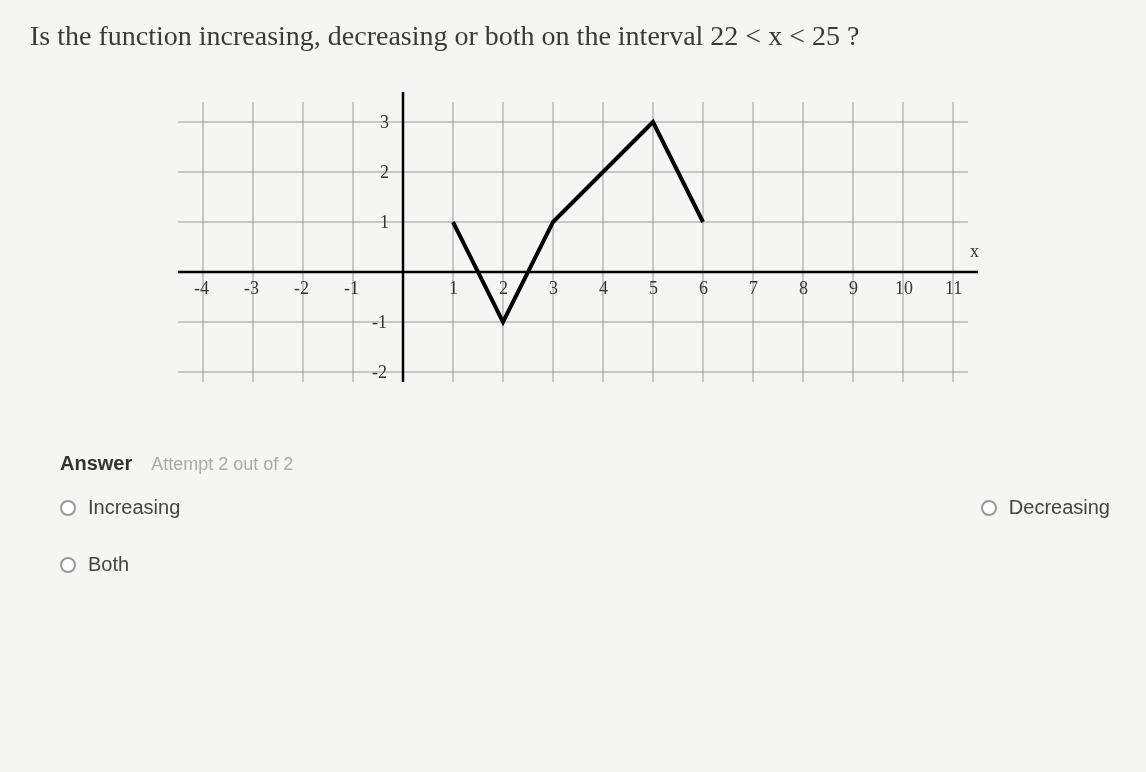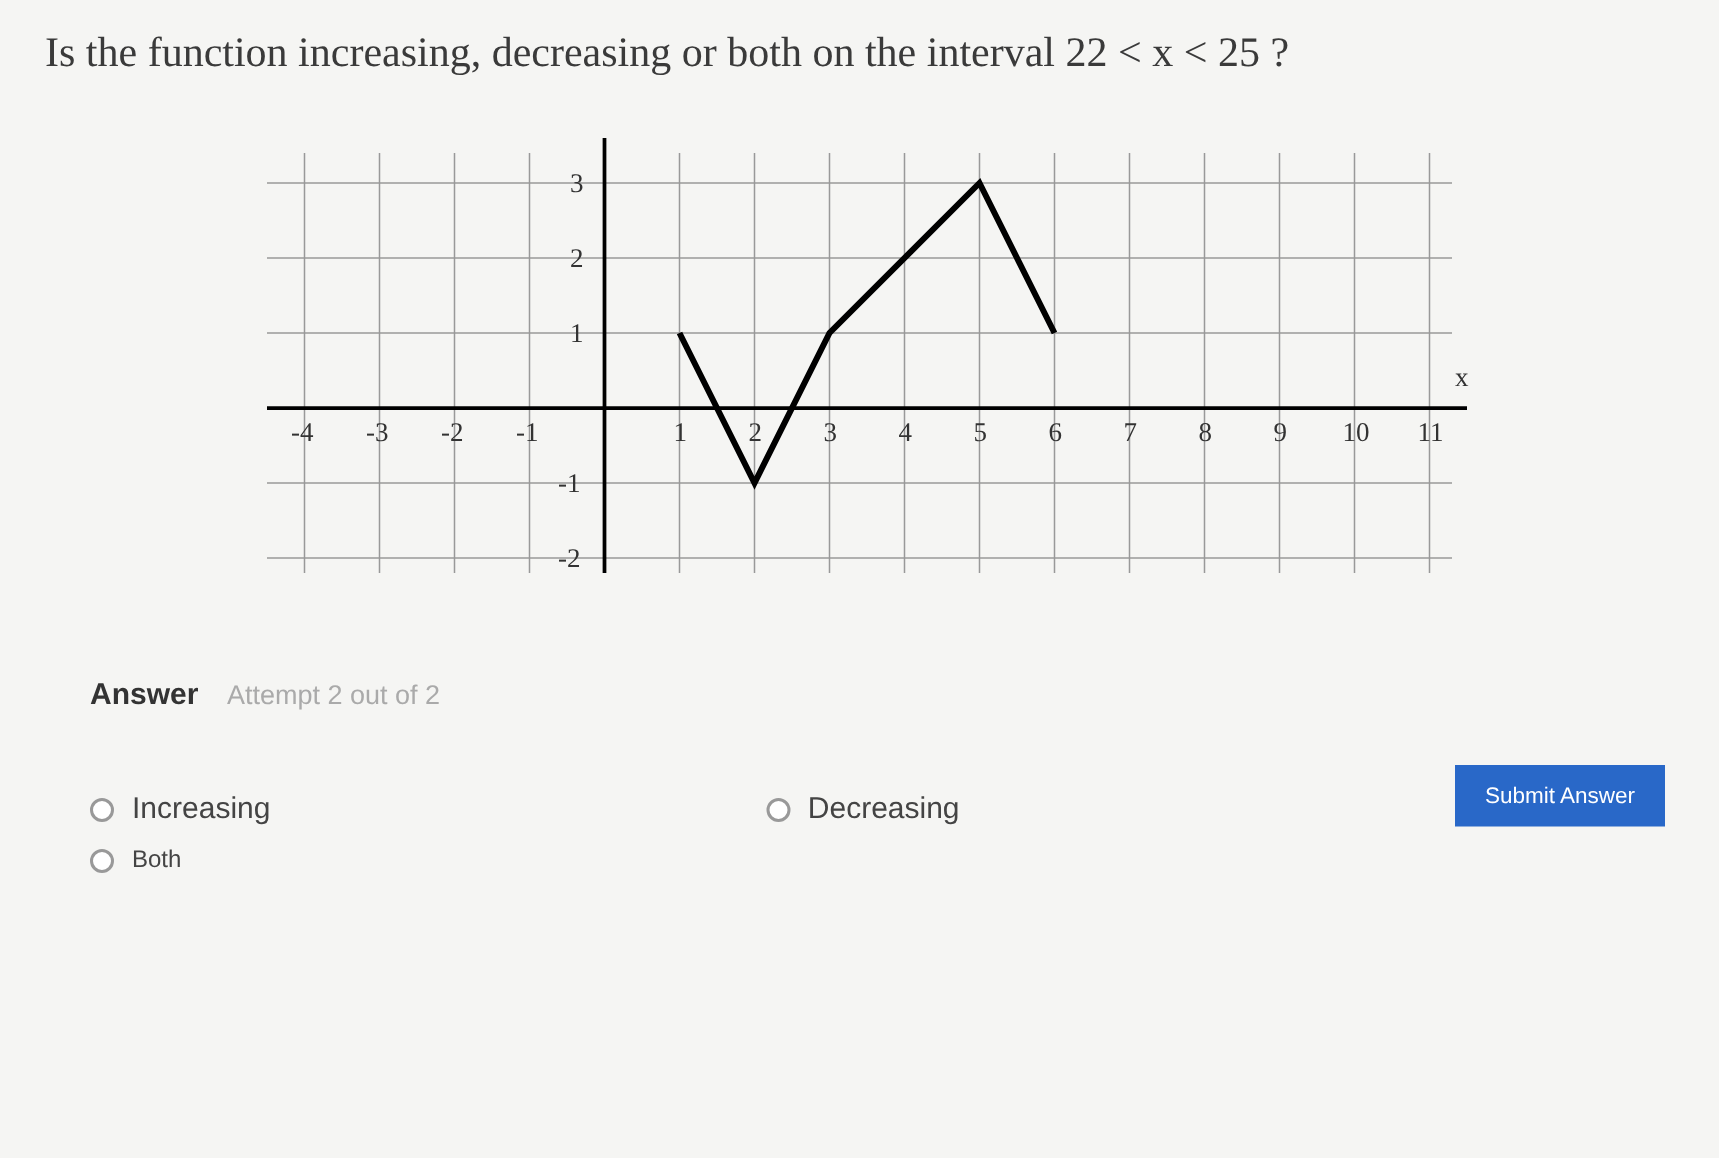--- a/index.html
+++ b/index.html
@@ -29,61 +29,61 @@
     .chart {
       position: relative;
       width: 830px;
       height: 310px;
     }
     .answer-section {
       margin-top: 60px;
       padding-left: 30px;
     }
     .answer-header {
-      margin-bottom: 35px;
+      margin-bottom: 21px;
     }
     .answer-label {
       font-size: 20px;
       font-weight: bold;
       color: #333;
       font-family: Arial, sans-serif;
     }
     .attempt-text {
       font-size: 18px;
       color: #aaa;
       margin-left: 15px;
       font-family: Arial, sans-serif;
     }
     .options-row {
       display: flex;
-      align-items: flex-end;
+      align-items: flex-start;
       justify-content: space-between;
       width: 1050px;
     }
     .option {
       display: flex;
       align-items: center;
       font-size: 20px;
       color: #444;
       font-family: Arial, sans-serif;
       cursor: pointer;
     }
     .radio {
       width: 16px;
       height: 16px;
       border: 2px solid #999;
       border-radius: 50%;
       margin-right: 12px;
       background: #fff;
     }
     .option-both {
-      margin-top: 14px;
+      margin-top: 34px;
       display: flex;
       align-items: center;
-      font-size: 16px;
+      font-size: 20px;
       color: #444;
       font-family: Arial, sans-serif;
       cursor: pointer;
     }
     .submit-btn {
       background: #2968c8;
       color: #fff;
       border: none;
       padding: 12px 20px;
       font-size: 15px;
@@ -173,19 +173,18 @@
   </div>
   <div class="options-row">
     <div class="option">
       <span class="radio"></span>
       <span>Increasing</span>
     </div>
     <div class="option">
       <span class="radio"></span>
       <span>Decreasing</span>
     </div>
-    <button class="submit-btn">Submit Answer</button>
   </div>
   <div class="option-both">
     <span class="radio"></span>
     <span>Both</span>
   </div>
 </div>
 
 </body></html>

